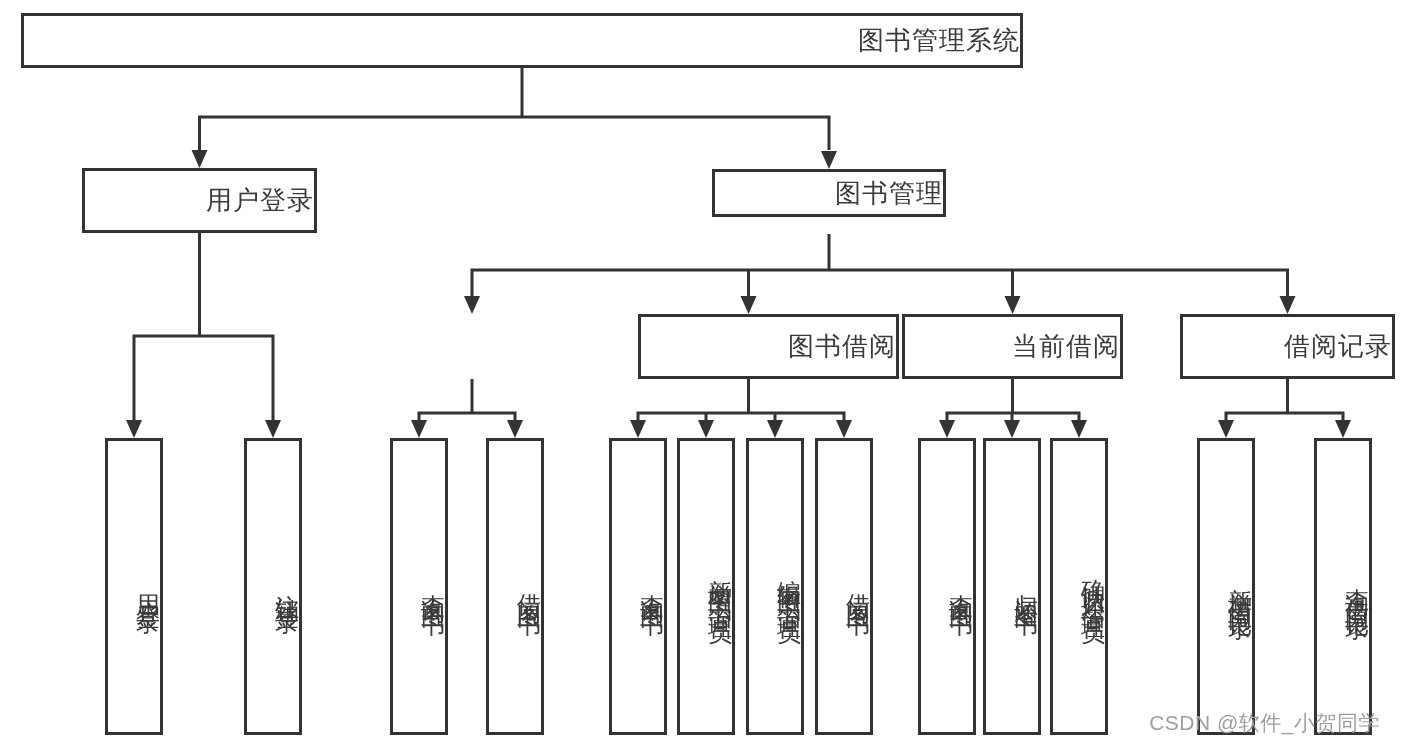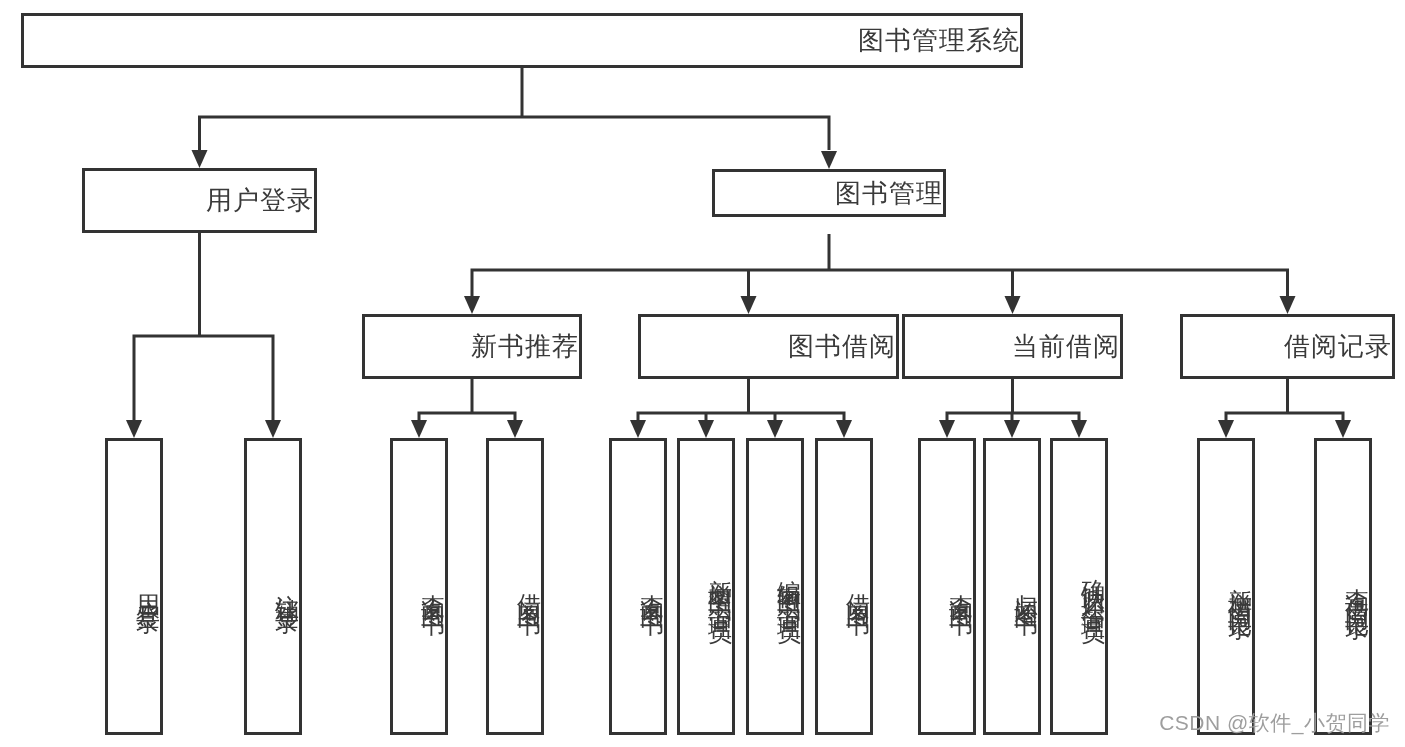--- a/index.html
+++ b/index.html
@@ -41,21 +41,21 @@
   .vlabel {
     writing-mode: vertical-rl;
     text-orientation: mixed;
     font-size: 24px;
     letter-spacing: 6px;
     line-height: 1;
     white-space: nowrap;
   }
   #watermark {
     position: absolute;
-    right: 15px;
+    right: 25px;
     bottom: 10px;
     font-size: 21px;
     color: #9e9e9e;
     letter-spacing: 0.5px;
     z-index: 2;
     white-space: nowrap;
   }
 </style>
 </head>
 <body>
@@ -116,23 +116,20 @@
     <span class="hlabel">图书管理系统</span>
   </div>
 
   <div class="box lv2a">
     <span class="hlabel">用户登录</span>
   </div>
   <div class="box lv2b">
     <span class="hlabel">图书管理</span>
   </div>
 
-  <div class="box lv3" style="left:362px;width:220px;">
-    <span class="hlabel">新书推荐</span>
-  </div>
   <div class="box lv3" style="left:638px;width:261px;">
     <span class="hlabel">图书借阅</span>
   </div>
   <div class="box lv3" style="left:902px;width:221px;padding-left:45px;">
     <span class="hlabel">当前借阅</span>
   </div>
   <div class="box lv3" style="left:1180px;width:215px;">
     <span class="hlabel">借阅记录</span>
   </div>
 

